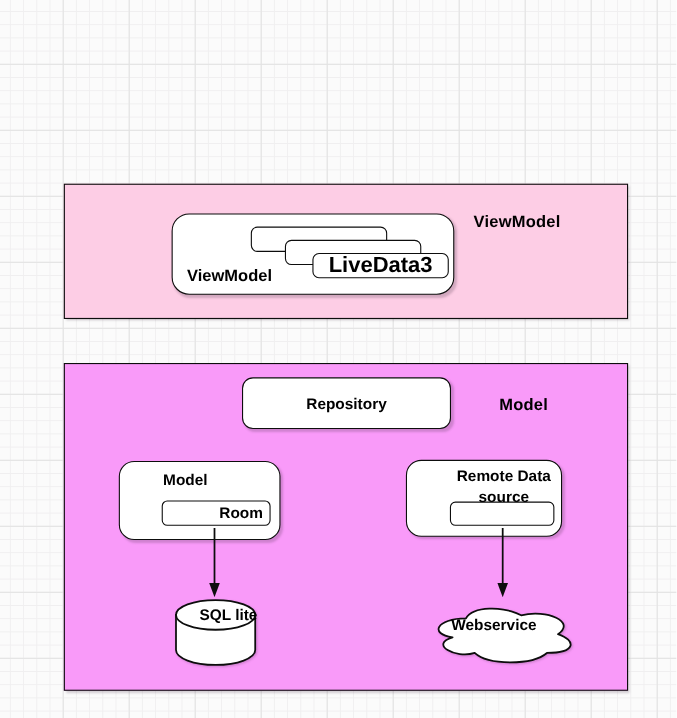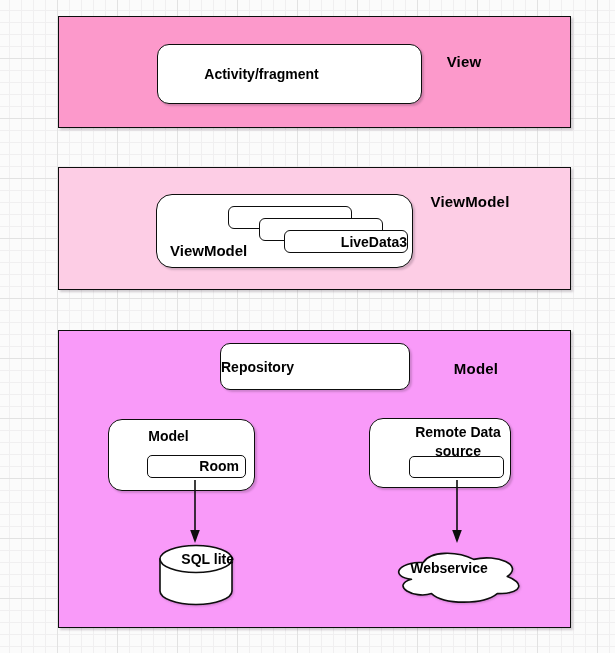--- a/index.html
+++ b/index.html
@@ -68,32 +68,32 @@
   .vm-container-label {
     position: absolute; left: 13px; bottom: 8px; font-size: 15px;
   }
   .stack-rect {
     position: absolute;
     background: var(--node-fill, #ffffff);
     border: 1.5px solid var(--stroke-color, #0d0d0d);
     border-radius: 6px;
     width: 122px; height: 21px;
     box-shadow: none;
-    display: flex; align-items: center; justify-content: flex-end;
-    font-size: 14px;
+    display: flex; align-items: center; justify-content: center;
+    font-size: 20px;
   }
   .stack-back  { left: 71px;  top: 11px; }
   .stack-mid   { left: 102px; top: 23px; }
   .stack-front { left: 127px; top: 35px; }
 
   
   .repository-node {
     left: 161px; top: 12px; width: 188px; height: 45px;
     border-radius: 10px;
-    display: flex; align-items: center; justify-content: flex-start;
+    display: flex; align-items: center; justify-content: center;
   }
   .group-node { border-radius: 14px; }
   .model-local-node  { left: 49px;  top: 88px; width: 145px; height: 70px; }
   .remote-node       { left: 310px; top: 87px; width: 140px; height: 68px; }
 
   .group-title {
     position: absolute; top: 8px; left: 0; right: 0;
     text-align: center; font-size: 14px;
   }
   .model-local-node .group-title { padding-right: 26px; top: 8px; }
@@ -127,26 +127,20 @@
     position: absolute; top: 12px; left: 0; right: 16px;
     text-align: center; font-size: 14px;
   }
   .shape-svg { display: block; filter: drop-shadow(1.5px 1.5px 1px rgba(60,40,60,0.25)); }
 </style>
 </head>
 <body>
 
 <div class="canvas">
 
-  <section class="band band-view">
-    <div class="node activity-node">
-      <span>Activity/fragment</span>
-    </div>
-    <div class="band-label">View</div>
-  </section>
 
   <section class="band band-viewmodel">
     <div class="node vm-container">
       <div class="stack-rect stack-back"></div>
       <div class="stack-rect stack-mid"></div>
       <div class="stack-rect stack-front">
         <span>LiveData3</span>
       </div>
       <div class="vm-container-label">ViewModel</div>
     </div>

